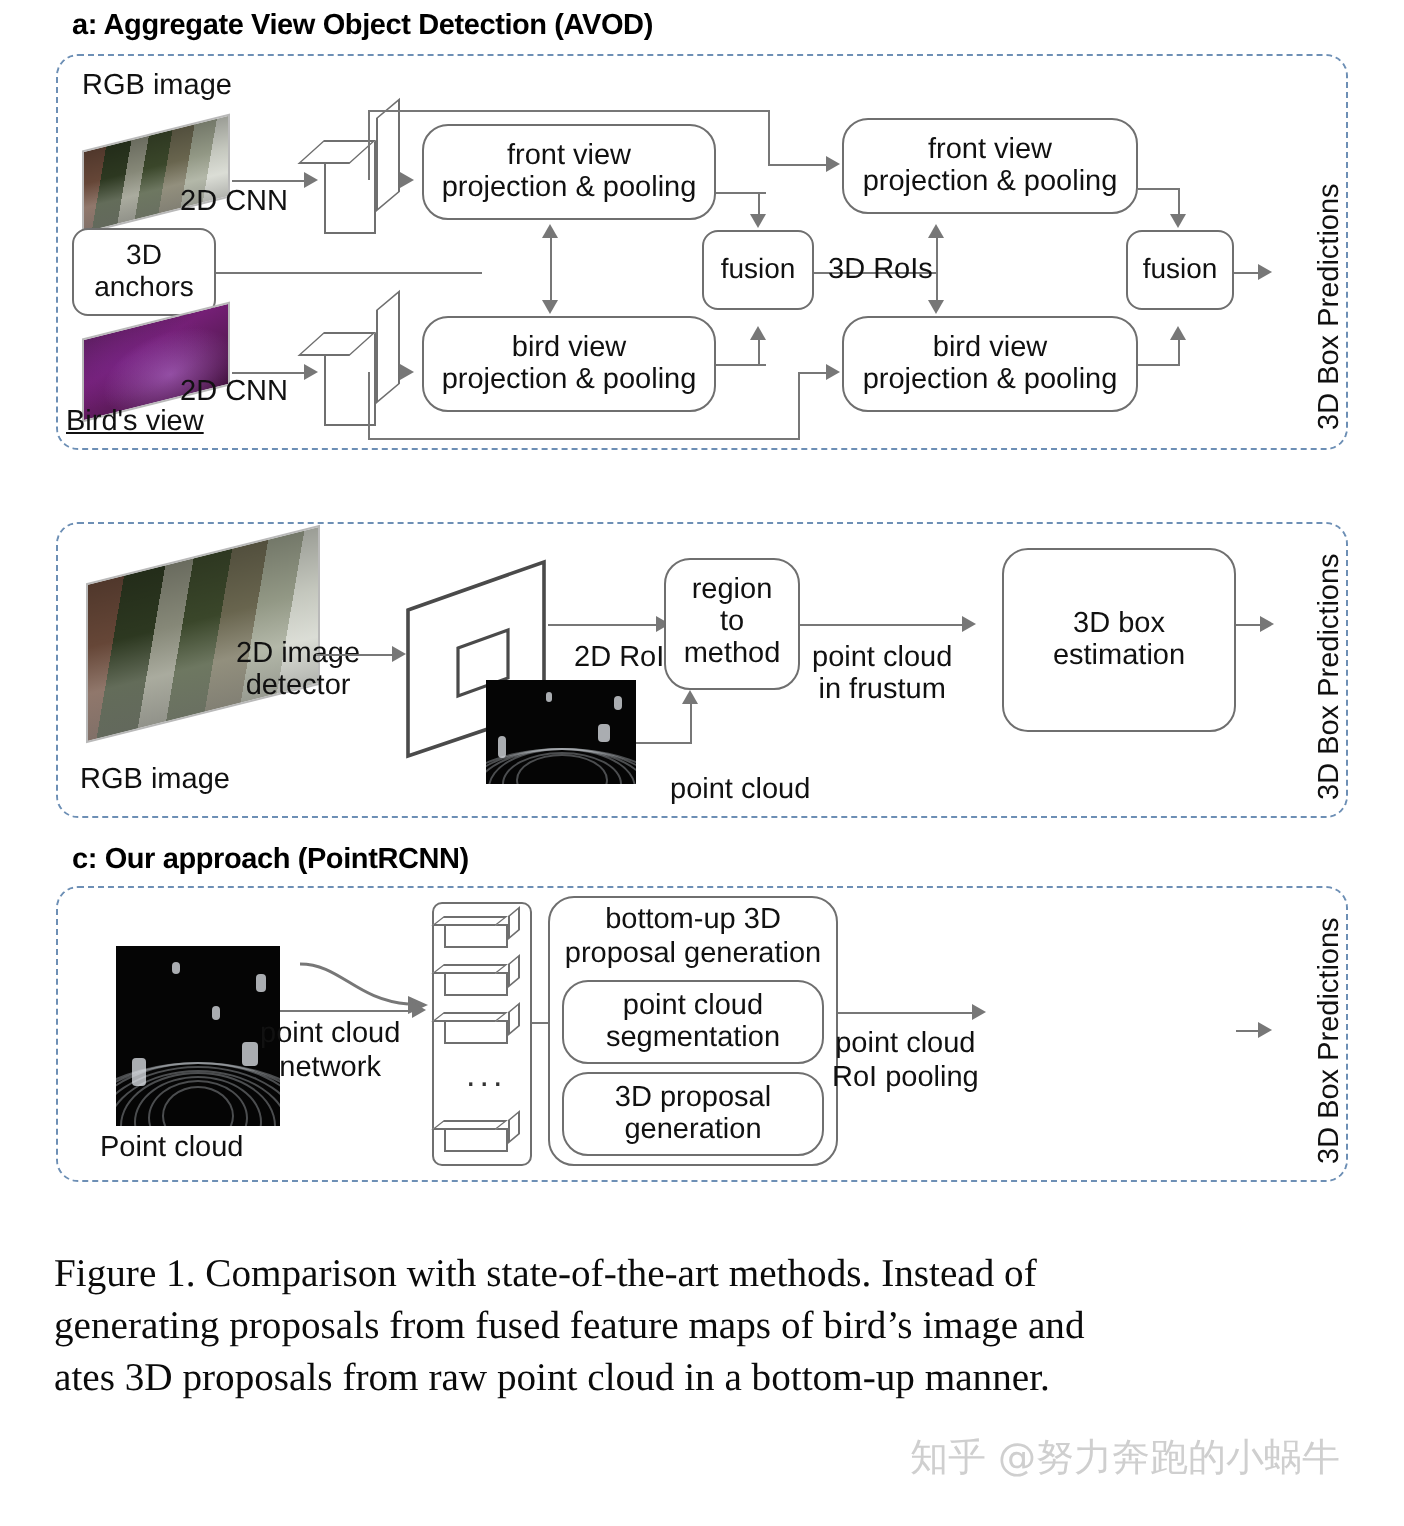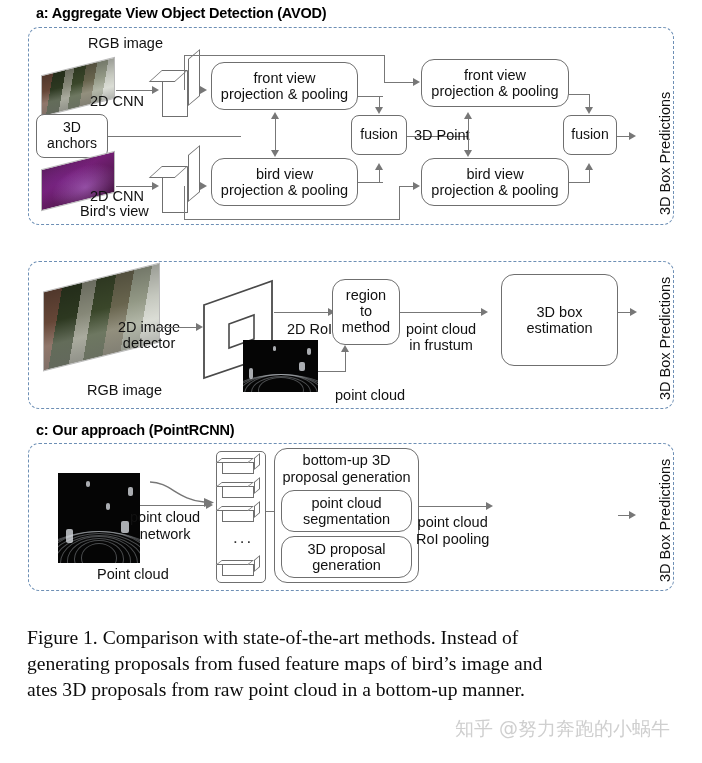--- a/index.html
+++ b/index.html
@@ -43,21 +43,21 @@
   }
   .pbox.small{font-size:14px;border-radius:8px;}
   .pbox.tight{line-height:1.1;}
 
   
   .lbl{
     position:absolute;
     font-size:14.5px;line-height:1.12;color:#111;
     white-space:pre;text-align:center;
   }
-  .lbl.left{text-align:left;margin-left:47px;}
+  .lbl.left{text-align:left;}
 
   
   .vlabel{
     position:absolute;
     font-size:14.5px;color:#111;white-space:nowrap;
     transform-origin:0 0;
     transform:rotate(-90deg);
   }
 
   
@@ -165,21 +165,21 @@
   </div>
 
   <div class="pbox small" style="left:36px;top:114px;width:72px;height:44px;">
     <span style="white-space:pre-line">3D
 anchors</span>
   </div>
 
   <div class="hline" style="left:108px;top:136px;width:133px;"></div>
 
   <div class="thumb skew-bev" style="left:41px;top:160px;width:72px;height:40px;"></div>
-  <div class="lbl left" style="left:33px;top:203px;">Bird's view</div>
+  <div class="lbl left" style="left:33px;top:203px;text-decoration:underline;">Bird's view</div>
 
   <div class="lbl" style="left:90px;top:188px;">2D CNN</div>
 
   <div class="hline" style="left:116px;top:186px;width:38px;"></div>
   <div class="arrow right" style="left:152px;top:181.5px;"></div>
 
   <div class="cube" style="left:162px;top:155px;width:44px;height:58px;">
     <div class="face" style="left:0px;top:11px;width:26px;height:47px;"></div>
     <div class="face" style="left:26px;top:0px;width:12px;height:47px;transform:skewY(-40deg);transform-origin:0 0;"></div>
     <div class="face" style="left:0px;top:11px;width:26px;height:12px;transform:skewX(-48deg);transform-origin:0 0;"></div>
@@ -202,21 +202,21 @@
 
   <div class="hline" style="left:358px;top:96px;width:25px;"></div>
   <div class="vline" style="left:379px;top:96px;height:12px;"></div>
   <div class="arrow down" style="left:374.5px;top:107px;"></div>
 
   <div class="hline" style="left:358px;top:182px;width:25px;"></div>
   <div class="vline" style="left:379px;top:170px;height:13px;"></div>
   <div class="arrow up" style="left:374.5px;top:163px;"></div>
 
   <div class="hline" style="left:407px;top:136px;width:62px;"></div>
-  <div class="lbl" style="left:414px;top:127px;">3D Point</div>
+  <div class="lbl" style="left:414px;top:127px;">3D RoIs</div>
 
   <div class="vline" style="left:468px;top:118px;height:32px;"></div>
   <div class="arrow up" style="left:463.5px;top:112px;"></div>
   <div class="arrow down" style="left:463.5px;top:150px;"></div>
 
   <div class="hline" style="left:184px;top:55px;width:200px;"></div>
   <div class="vline" style="left:184px;top:55px;height:35px;"></div>
   <div class="vline" style="left:384px;top:55px;height:27px;"></div>
   <div class="hline" style="left:384px;top:82px;width:31px;"></div>
   <div class="arrow right" style="left:413px;top:77.5px;"></div>

